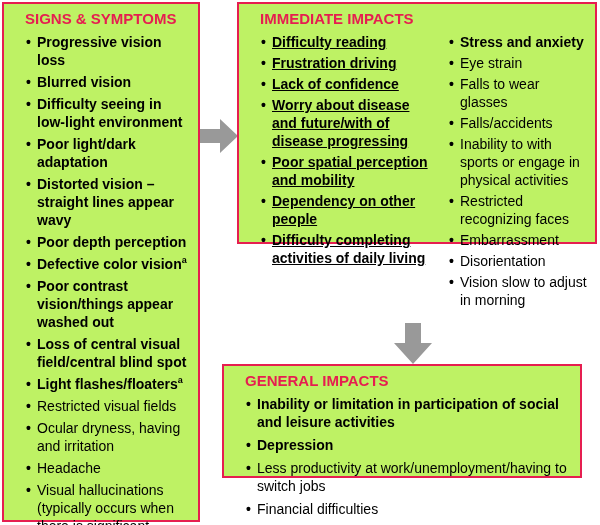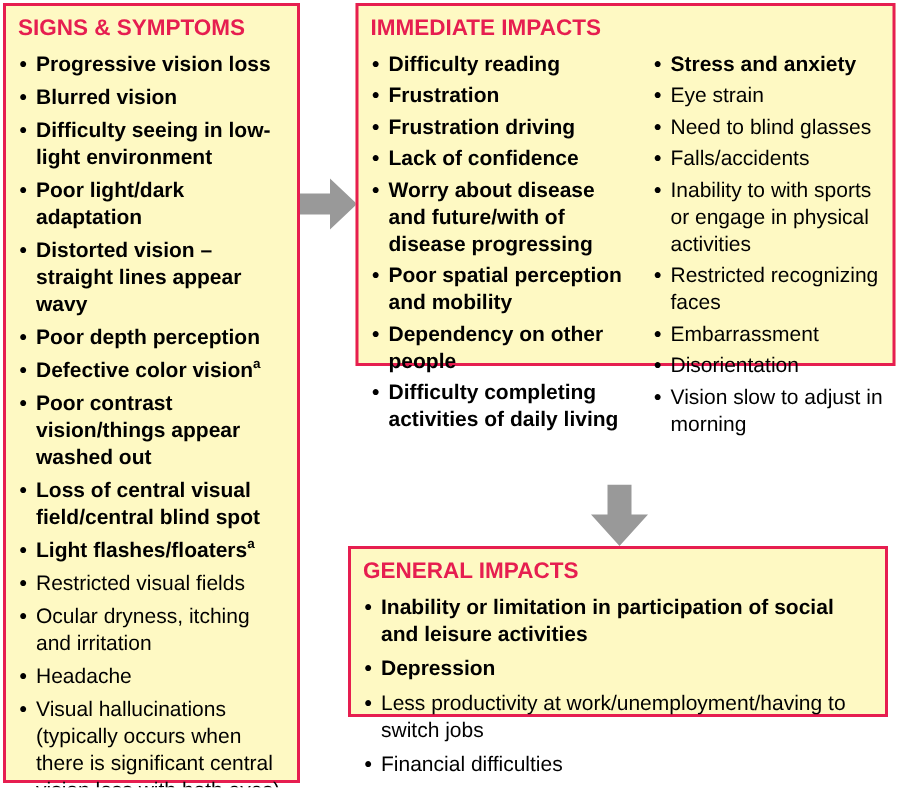--- a/index.html
+++ b/index.html
@@ -2,42 +2,42 @@
 <html><head>
 <meta charset="utf-8">
 <style>
   html,body{margin:0;padding:0;background:#fff;}
   .canvas{
     position:relative;width:600px;height:525px;background:#ffffff;
     font-family:"Liberation Sans","DejaVu Sans",sans-serif;color:#000;
     overflow:hidden;
   }
   .box{
-    position:absolute;border:2px solid #e61e50;background:#fef9c3;
-    box-sizing:border-box;padding:5px 6px 4px 8px;
+    position:absolute;border:2px solid #e61e50;background:#bef264;
+    box-sizing:border-box;padding:5px 6px 4px 21px;
   }
   .box-signs{left:2px;top:2px;width:198px;height:520px;}
   .box-immediate{left:237px;top:2px;width:360px;height:242px;}
-  .box-general{left:232px;top:364px;width:360px;height:114px;}
+  .box-general{left:222px;top:364px;width:360px;height:114px;}
   .box-title{
     color:#e61e50;font-weight:bold;font-size:15px;line-height:20px;
     margin:0 0 4px 0;letter-spacing:0;
   }
   ul.items{list-style:none;margin:0;padding:0;}
   ul.items li{
     position:relative;padding-left:12px;font-size:14px;line-height:18px;
     margin-bottom:4px;
   }
   ul.items li::before{
     content:"\2022";position:absolute;left:1px;top:0;font-weight:bold;
   }
   ul.items li.b{font-weight:bold;}
   ul.items li sup{font-size:9px;line-height:0;vertical-align:super;font-weight:bold;}
   .cols{display:flex;gap:12px;}
-  .col1{width:176px;flex:0 0 176px;}
+  .col1{width:176px;flex:0 0 176px;text-decoration:underline;}
   .col2{flex:1;}
   .box-immediate .items li{margin-bottom:3px;}
   .box-general .items li{margin-bottom:5px;}
   .arrow{position:absolute;}
   .arrow svg{display:block;}
 </style>
 </head>
 <body>
 
 <div class="canvas">
@@ -50,51 +50,50 @@
         <li class="b"><span>Blurred vision</span></li>
         <li class="b"><span>Difficulty seeing in low-light environment</span></li>
         <li class="b"><span>Poor light/dark adaptation</span></li>
         <li class="b"><span>Distorted vision – straight lines appear wavy</span></li>
         <li class="b"><span>Poor depth perception</span></li>
         <li class="b"><span>Defective color vision</span><sup>a</sup></li>
         <li class="b"><span>Poor contrast vision/things appear washed out</span></li>
         <li class="b"><span>Loss of central visual field/central blind spot</span></li>
         <li class="b"><span>Light flashes/floaters</span><sup>a</sup></li>
         <li><span>Restricted visual fields</span></li>
-        <li><span>Ocular dryness, itching and irritation</span></li>
+        <li><span>Ocular dryness, having and irritation</span></li>
         <li><span>Headache</span></li>
         <li><span>Visual hallucinations (typically occurs when there is significant central vision loss with both eyes)</span></li>
       </ul>
   </div>
 
   <div class="arrow" style="left:200px;top:116px;width:38px;height:40px;">
     <svg width="38" height="40" viewBox="0 0 38 40" aria-hidden="true">
       <polygon points="0,13 20,13 20,3 38,20 20,37 20,27 0,27" fill="#999999"></polygon>
     </svg>
   </div>
 
   <div class="box box-immediate">
     <div class="box-title">IMMEDIATE IMPACTS</div>
     <div class="cols">
       <ul class="items col1">
 
       <li class="b"><span>Difficulty reading</span></li>
-          <li class="b"><span>Frustration</span></li>
           <li class="b"><span>Frustration driving</span></li>
           <li class="b"><span>Lack of confidence</span></li>
           <li class="b"><span>Worry about disease and future/with of disease progressing</span></li>
           <li class="b"><span>Poor spatial perception and mobility</span></li>
           <li class="b"><span>Dependency on other people</span></li>
           <li class="b"><span>Difficulty completing activities of daily living</span></li>
         </ul>
       <ul class="items col2">
 
       <li class="b"><span>Stress and anxiety</span></li>
           <li><span>Eye strain</span></li>
-          <li><span>Need to blind glasses</span></li>
+          <li><span>Falls to wear glasses</span></li>
           <li><span>Falls/accidents</span></li>
           <li><span>Inability to with sports or engage in physical activities</span></li>
           <li><span>Restricted recognizing faces</span></li>
           <li><span>Embarrassment</span></li>
           <li><span>Disorientation</span></li>
           <li><span>Vision slow to adjust in morning</span></li>
         </ul>
     </div>
   </div>
 

